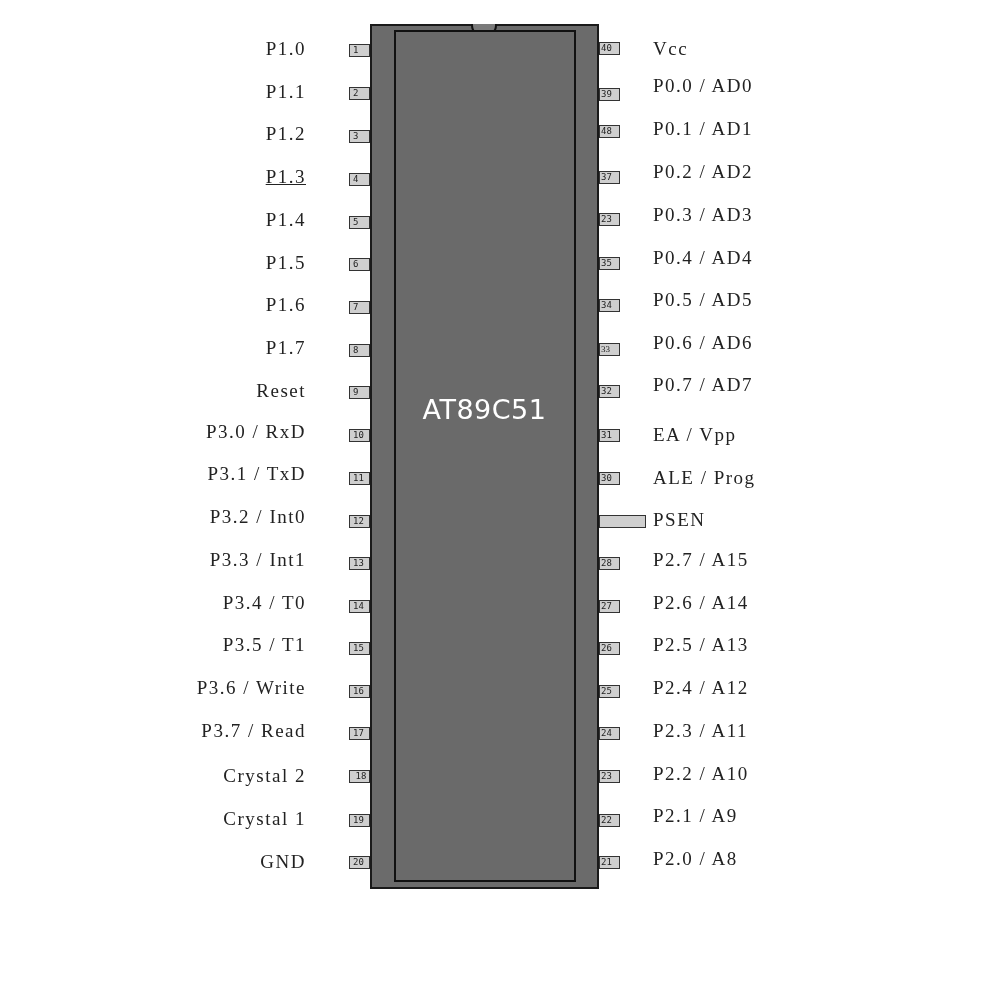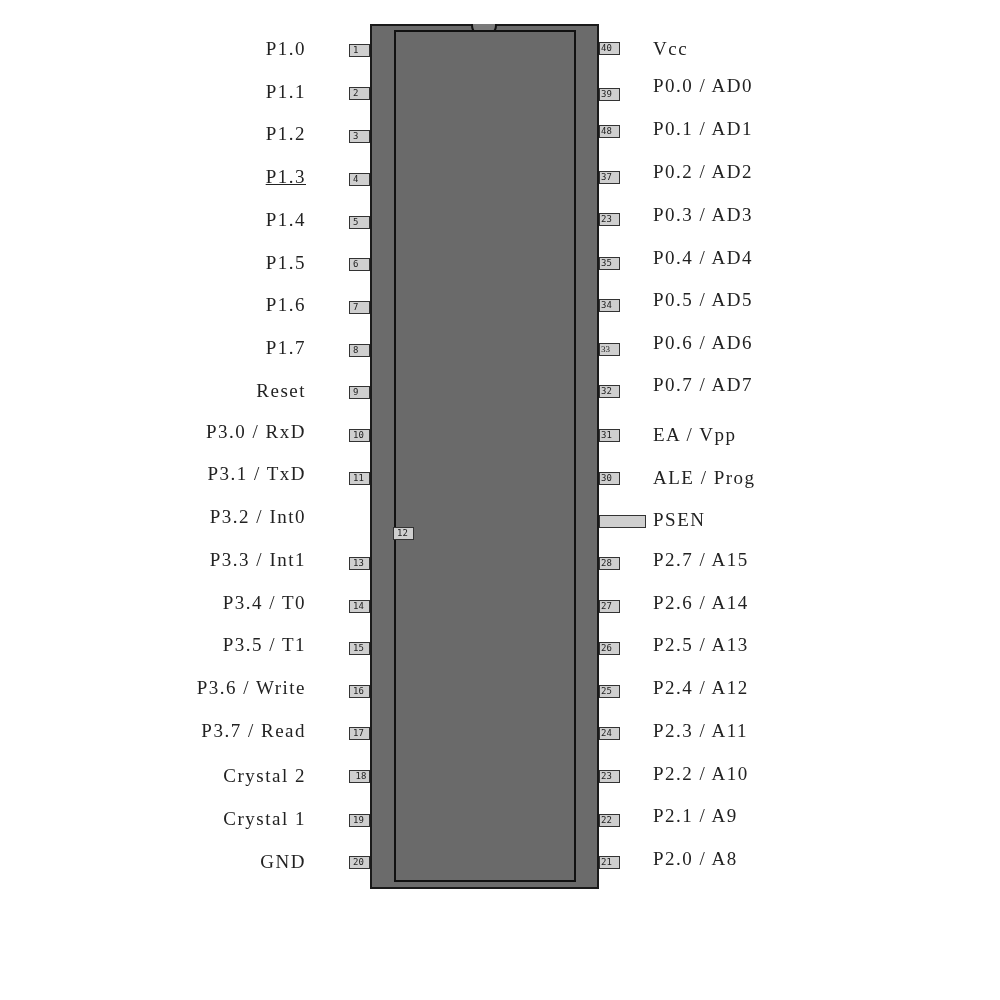--- a/index.html
+++ b/index.html
@@ -14,20 +14,21 @@
   .lbl { position:absolute; font-size:19px; color:#222; letter-spacing:1.5px; white-space:nowrap; }
   .lbl.left { right:694px; text-align:right; }
   .lbl.right { left:653px; text-align:left; }
 </style>
 </head>
 <body>
 
 <div class="chip">
   <div class="notch"></div>
   <div class="chip-inner"></div>
+  <div class="chip-name">AT89C51</div>
 </div>
 
 <div id="pins-layer">
     <div class="pin left" style="top: 44px;">1</div>
     <div class="lbl left" style="top: 38px;">P1.0</div>
     <div class="pin left" style="top: 87px;">2</div>
     <div class="lbl left" style="top: 81px;">P1.1</div>
     <div class="pin left" style="top: 130px;">3</div>
     <div class="lbl left" style="top: 123px;">P1.2</div>
     <div class="pin left" style="top: 173px;">4</div>
@@ -39,21 +40,21 @@
     <div class="pin left" style="top: 301px;">7</div>
     <div class="lbl left" style="top: 294px;">P1.6</div>
     <div class="pin left" style="top: 344px;">8</div>
     <div class="lbl left" style="top: 337px;">P1.7</div>
     <div class="pin left" style="top: 386px;">9</div>
     <div class="lbl left" style="top: 380px;">Reset</div>
     <div class="pin left" style="top: 429px;">10</div>
     <div class="lbl left" style="top: 421px;">P3.0 / RxD</div>
     <div class="pin left" style="top: 472px;">11</div>
     <div class="lbl left" style="top: 463px;">P3.1 / TxD</div>
-    <div class="pin left" style="top: 527px; margin-left: 44px;">12</div>
+    <div class="pin left" style="top: 515px;">12</div>
     <div class="lbl left" style="top: 506px;">P3.2 / Int0</div>
     <div class="pin left" style="top: 557px;">13</div>
     <div class="lbl left" style="top: 549px;">P3.3 / Int1</div>
     <div class="pin left" style="top: 600px;">14</div>
     <div class="lbl left" style="top: 592px;">P3.4 / T0</div>
     <div class="pin left" style="top: 642px;">15</div>
     <div class="lbl left" style="top: 634px;">P3.5 / T1</div>
     <div class="pin left" style="top: 685px;">16</div>
     <div class="lbl left" style="top: 677px;">P3.6 / Write</div>
     <div class="pin left" style="top: 727px;">17</div>

